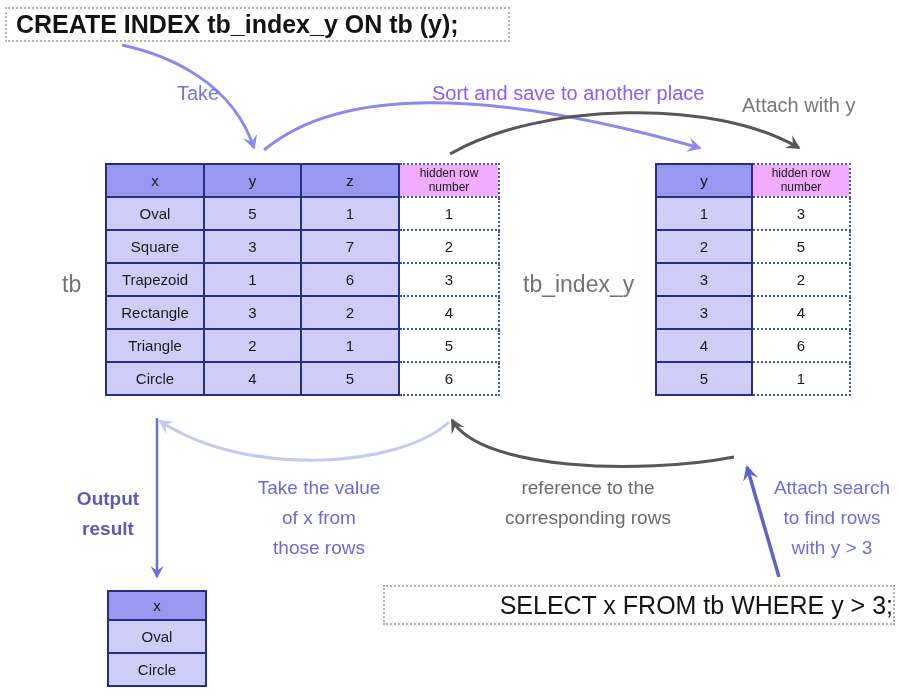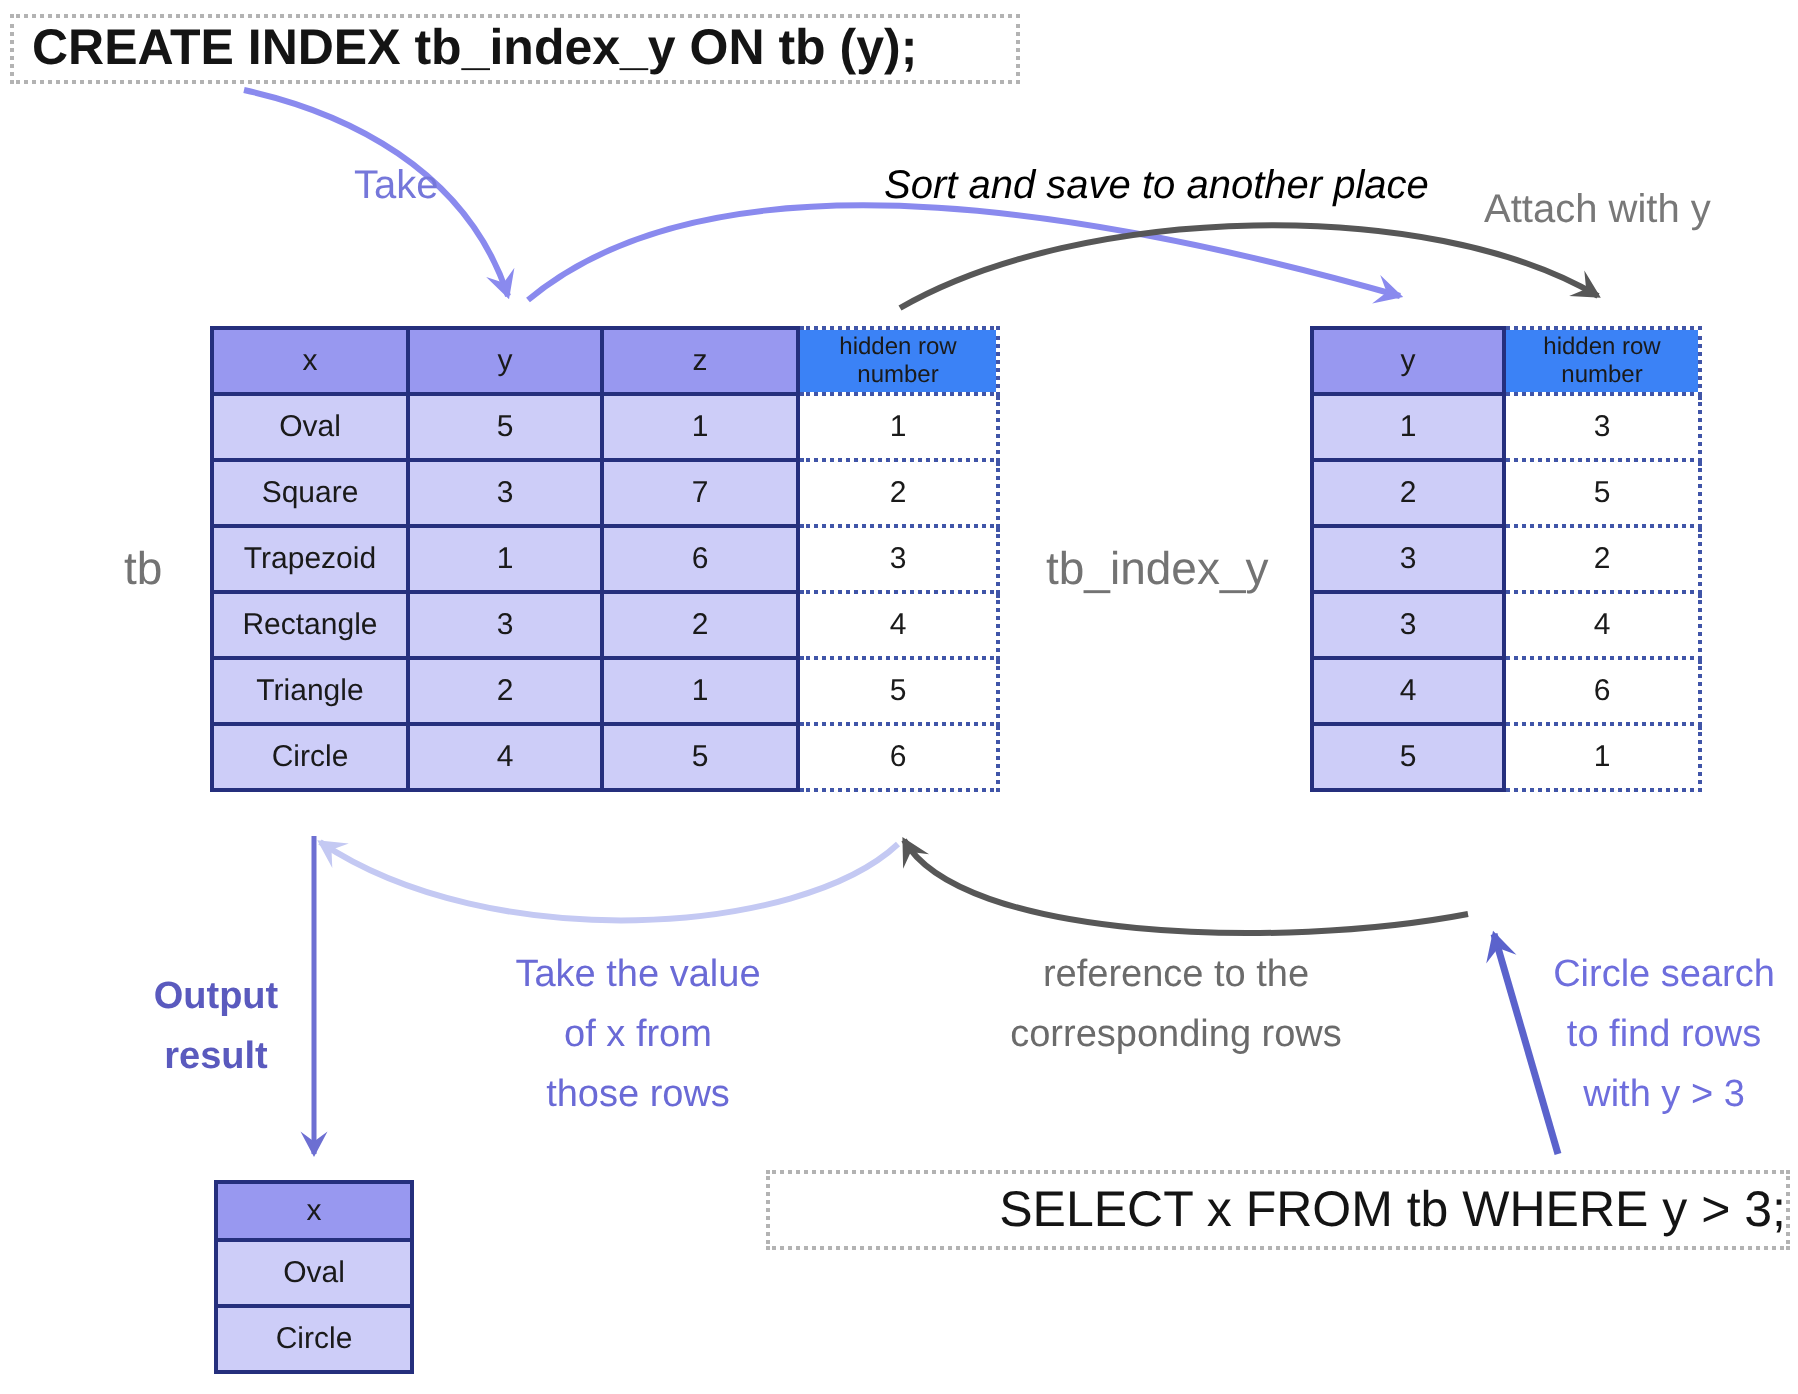--- a/index.html
+++ b/index.html
@@ -17,34 +17,34 @@
   .create-box { left:5px; top:7px; width:505px; height:35px; padding-left:9px;font-weight:bold; }
   .select-box { left:383px; top:585px; width:512px; height:40px; justify-content:flex-end; }
 
   .dtable { position:absolute; border-collapse:collapse; table-layout:fixed; color:#1a1a1a; font-size:15px; }
   .dtable th, .dtable td {
     border:2px solid #252f7d; background:#cdcdf8; text-align:center;
     font-weight:normal; padding:0; height:31px; overflow:hidden;
   }
   .dtable th { background:#9898f0; }
   .dtable .hid { border:2px dotted #4055a8; background:#ffffff; }
-  .dtable th.hid { background:#3b82f6; font-size:12px; line-height:1.15; }
+  .dtable th.hid { background:#f0abfc; font-size:12px; line-height:1.15; }
 
   .tb-table { left:105px; top:163px; width:393px; }
   .ix-table { left:655px; top:163px; width:194px; }
   .res-table { left:107px; top:590px; width:98px; }
   .res-table th { height:27px; }
 
   .side-label { position:absolute; color:#737373; font-size:23px; white-space:nowrap; }
   .tb-label { left:62px; top:271px; }
   .ix-label { left:523px; top:271px; }
 
   .note { position:absolute; white-space:nowrap; font-size:20px; }
   .take-note   { left:177px; top:82px;  color:#7577da; }
-  .sort-note   { left:442px; top:82px;  color:#000000;font-style:italic; }
+  .sort-note   { left:432px; top:82px;  color:#8b5cf6; }
   .attach-note { left:742px; top:94px;  color:#787878; }
 
   .mlnote { position:absolute; transform:translateX(-50%); text-align:center;
             font-size:19px; line-height:30px; white-space:nowrap; }
   .output-note    { left:108px; top:484px; color:#5a5abe; font-weight:bold; }
   .takeval-note   { left:319px; top:473px; color:#6a6ad6; }
   .reference-note { left:588px; top:473px; color:#6b6b6b; }
   .binary-note    { left:832px; top:473px; color:#6e6edd; }
 </style>
 </head>
@@ -97,21 +97,21 @@
   <div class="mlnote reference-note">
     <div>reference to the</div>
     <div>corresponding rows</div>
   </div>
   <div class="mlnote takeval-note">
     <div>Take the value</div>
     <div>of x from</div>
     <div>those rows</div>
   </div>
   <div class="mlnote binary-note">
-    <div>Circle search</div>
+    <div>Attach search</div>
     <div>to find rows</div>
     <div>with y &gt; 3</div>
   </div>
 
   <div class="side-label tb-label">tb</div>
   <div class="side-label ix-label">tb_index_y</div>
 
   <table class="dtable tb-table">
     <colgroup>
         <col style="width:98px">

